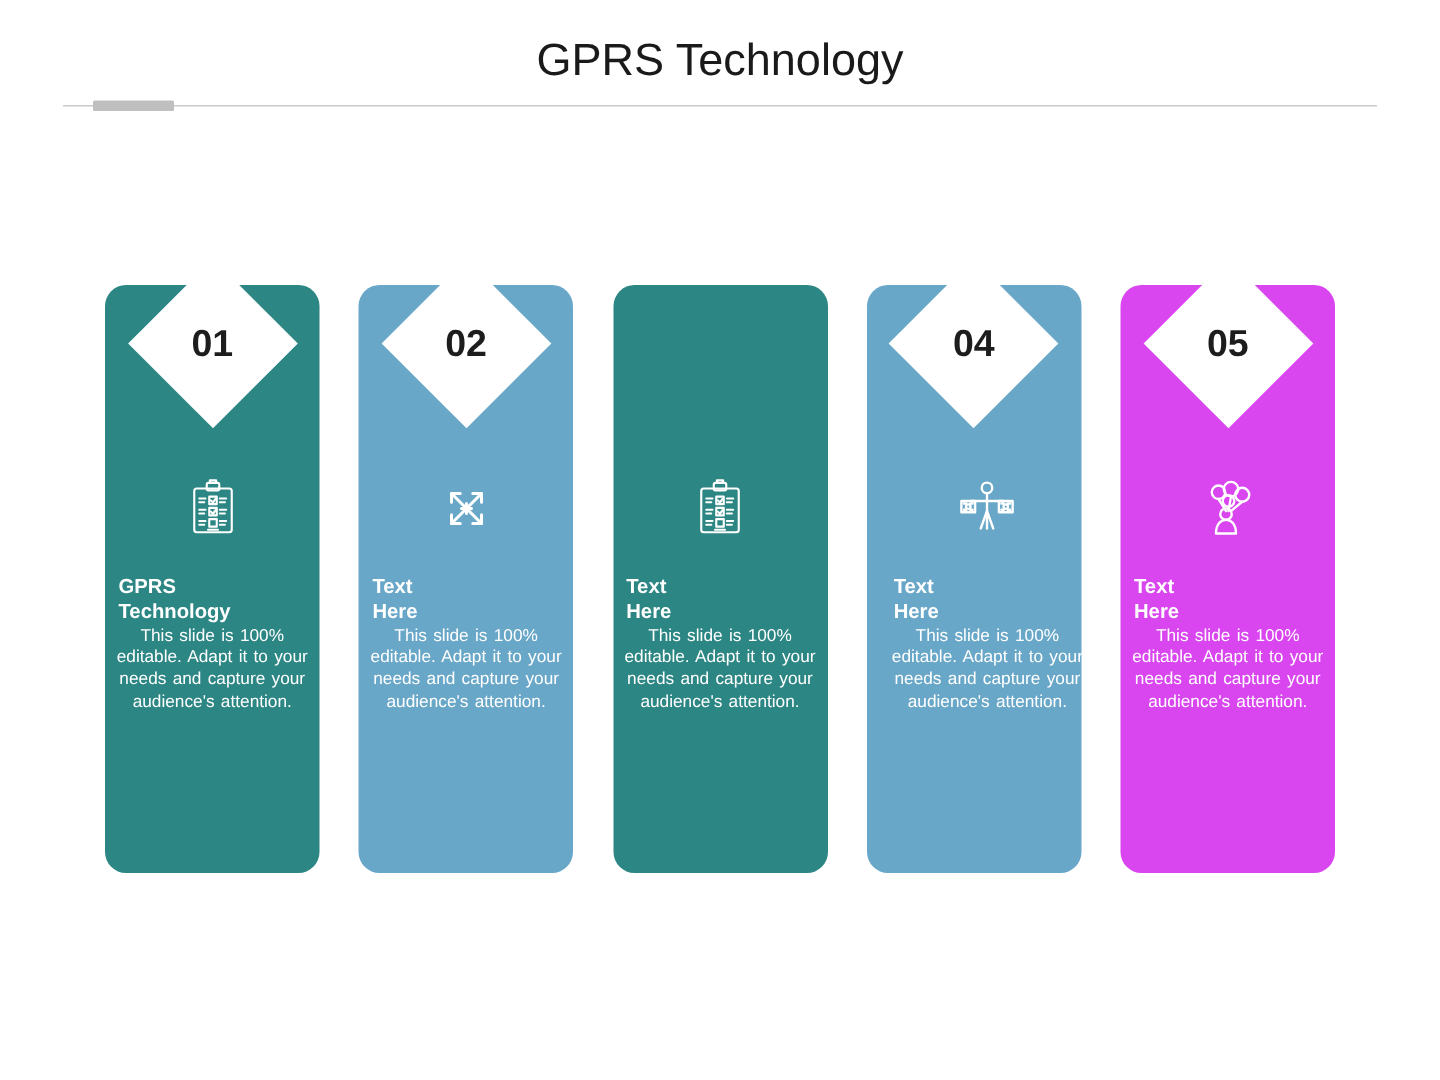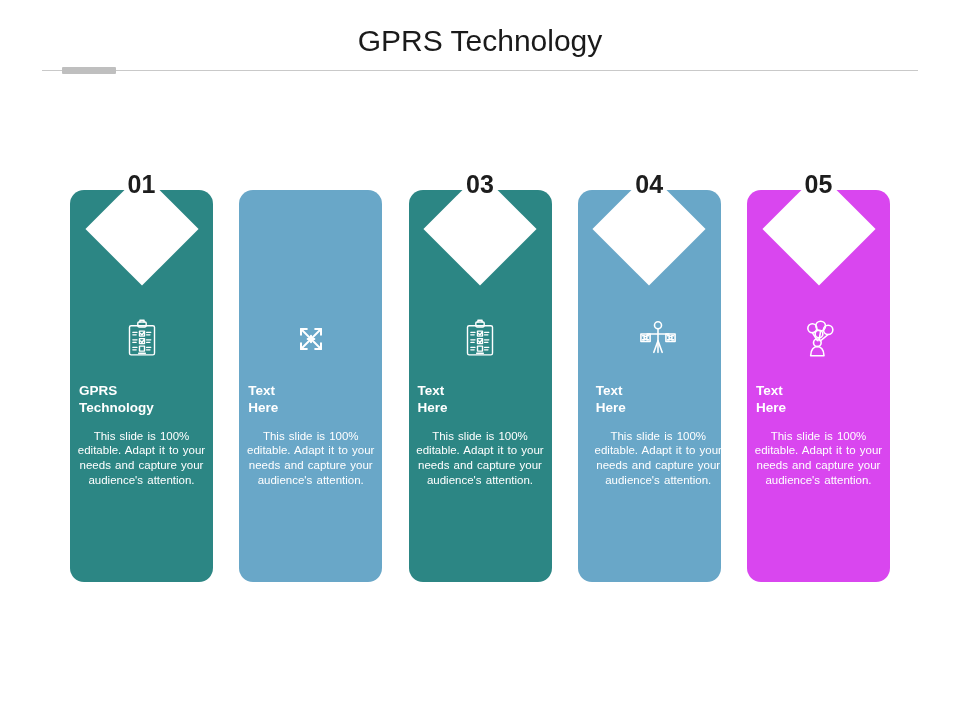--- a/index.html
+++ b/index.html
@@ -69,20 +69,21 @@
 
   
   .diamond-wrap {
     position: absolute;
     top: -18px;
     left: 50%;
     transform: translateX(-50%);
     width: 114px;
     height: 114px;
     display: flex;
+    align-items: center;
     justify-content: center;
     pointer-events: none;
   }
   .diamond {
     position: absolute;
     width: 80px;
     height: 80px;
     background: #ffffff;
     transform: rotate(45deg);
     top: 17px;
@@ -117,21 +118,20 @@
   .card-heading {
     margin-top: 22px;
     width: 125px;
     color: #ffffff;
     font-size: 13.5px;
     font-weight: bold;
     line-height: 1.28;
     white-space: pre-line;
   }
   .card-body {
-    margin-top: 12px;
     width: 133px;
     text-align: center;
     color: #ffffff;
     font-size: 11.5px;
     font-weight: 400;
     line-height: 1.3;
     word-spacing: 1px;
   }
 </style>
 </head>
@@ -165,42 +165,42 @@
     <rect x="21" y="32.5" width="6" height="6"></rect>
     <path d="M29.5 34 h5 M29.5 37 h4"></path>
     <path d="M20 41 h8"></path>
   </svg>
       </div>
       <div class="card-heading">GPRS
 Technology</div>
       <div class="card-body">This slide is 100% editable. Adapt it to your needs and capture your audience's attention.</div>
     </div>
     <div class="card" style="background: rgb(105, 167, 200);">
+      <div class="diamond-wrap">
+        <div class="diamond"></div>
+        <div class="diamond-num">02</div>
+      </div>
       <div class="card-icon">
         <svg viewBox="0 0 48 48" fill="none" stroke="#ffffff" stroke-width="2.4" stroke-linecap="round" stroke-linejoin="round">
     <path d="M24 24 L12 12"></path>
     <path d="M24 24 L36 12"></path>
     <path d="M24 24 L12 36"></path>
     <path d="M24 24 L36 36"></path>
     <path d="M12 12 L12 19 M12 12 L19 12"></path>
     <path d="M36 12 L29 12 M36 12 L36 19"></path>
     <path d="M12 36 L19 36 M12 36 L12 29"></path>
     <path d="M36 36 L36 29 M36 36 L29 36"></path>
     <path d="M20 24 h8 M24 20 v8"></path>
   </svg>
       </div>
       <div class="card-heading">Text
 Here</div>
       <div class="card-body">This slide is 100% editable. Adapt it to your needs and capture your audience's attention.</div>
     </div>
     <div class="card" style="background: rgb(44, 134, 132);">
-      <div class="diamond-wrap">
-        <div class="diamond"></div>
-        <div class="diamond-num">03</div>
-      </div>
       <div class="card-icon">
         <svg viewBox="0 0 48 48" fill="none" stroke="#ffffff" stroke-width="1.7" stroke-linecap="round" stroke-linejoin="round">
     <rect x="9" y="8" width="30" height="35" rx="2"></rect>
     <rect x="19" y="3.5" width="10" height="6" rx="1.3"></rect>
     <path d="M21.5 3.5 L21.5 1.5 L26.5 1.5 L26.5 3.5"></path>
     <path d="M13 16 h5 M13 19 h4"></path>
     <rect x="21" y="14.5" width="6" height="6"></rect>
     <path d="M22.3 17.5 l1.6 1.7 l2.3 -3"></path>
     <path d="M29.5 16 h5 M29.5 19 h4"></path>
     <path d="M13 25 h5 M13 28 h4"></path>

